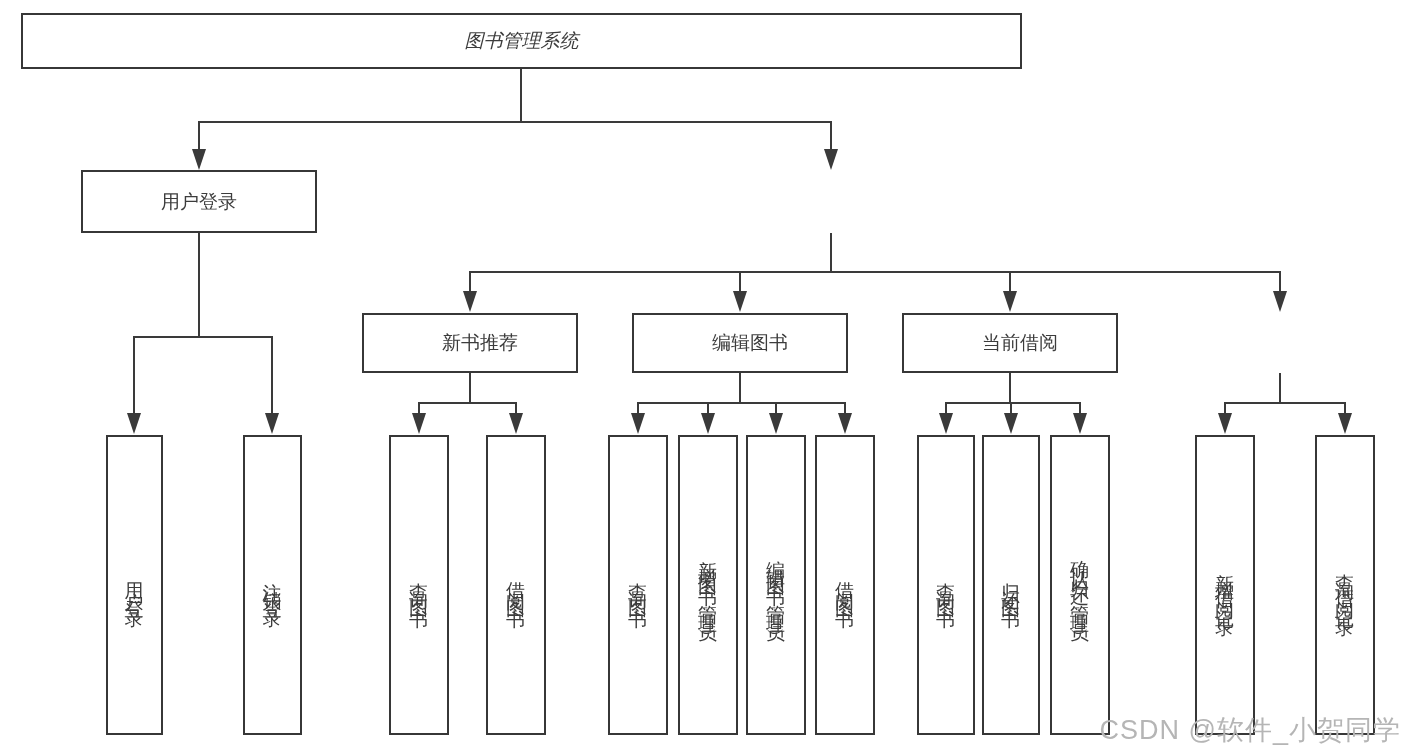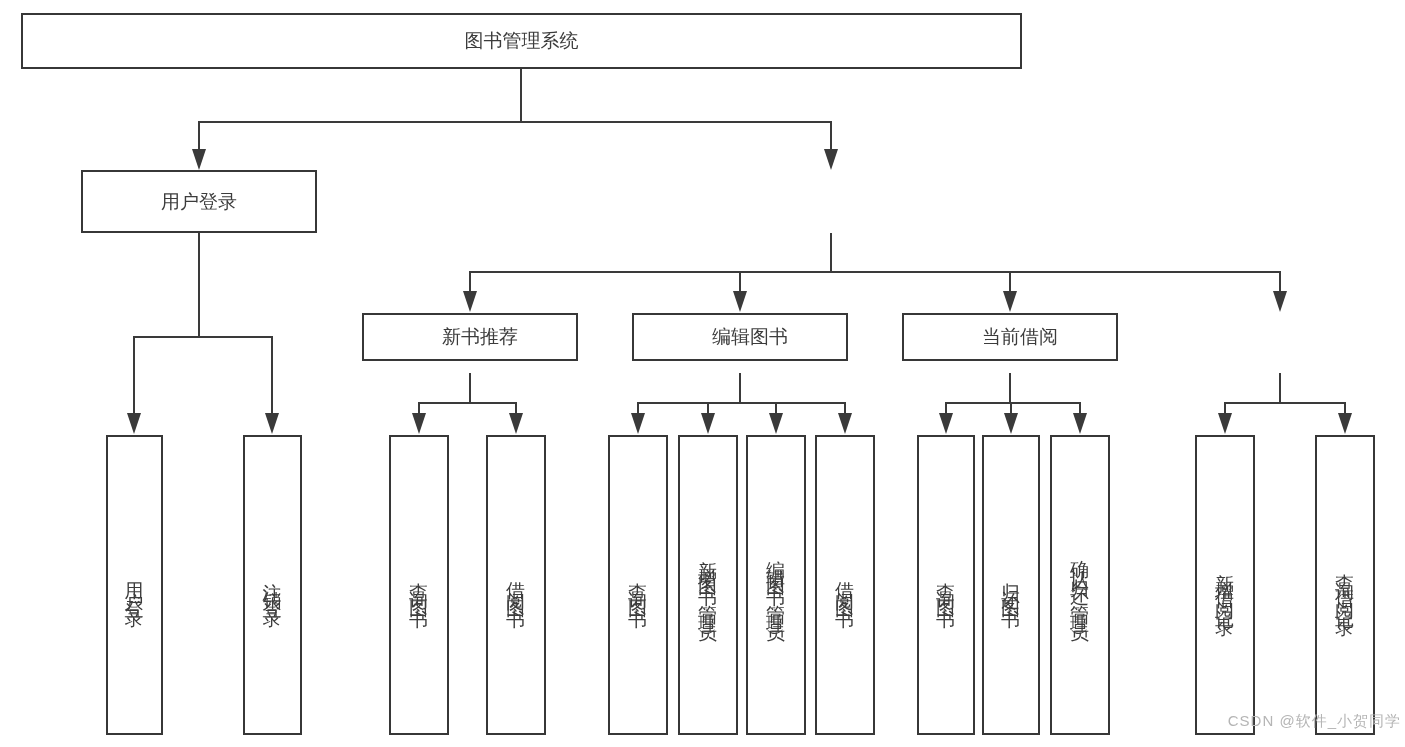--- a/index.html
+++ b/index.html
@@ -21,35 +21,35 @@
     position: absolute;
     box-sizing: border-box;
     background: #ffffff;
     border: 2px solid #373737;
     display: flex;
     align-items: center;
     justify-content: center;
     color: #3c3c3c;
     z-index: 2;
   }
-  .box.root  { left: 21px;  top: 13px;  width: 1001px; height: 56px; font-size: 19px; }
+  .box.root  { left: 21px;  top: 13px;  width: 1001px; height: 56px; font-size: 19px; font-style: italic; }
   .box.lvl2  { top: 170px; width: 236px; height: 63px; font-size: 19px; }
-  .box.lvl3  { top: 313px; width: 216px; height: 48px; font-size: 19px; border-width: 2.5px; padding-left: 20px; }
+  .box.lvl3  { top: 313px; width: 216px; height: 60px; font-size: 19px; border-width: 2.5px; padding-left: 20px; }
   .box.tall  { top: 435px; height: 300px; font-size: 19px; border-width: 2.5px; }
   .box.tall .vtext {
     writing-mode: vertical-rl;
     letter-spacing: 9px;
     line-height: 1;
     white-space: nowrap;
   }
   .watermark {
     position: absolute;
     right: 4px;
     top: 712px;
-    font-size: 15px;
+    font-size: 27px;
     color: #b5b5b5;
     letter-spacing: 1px;
     z-index: 3;
     font-family: "Liberation Sans", sans-serif;
   }
 </style>
 </head>
 <body>
 
 <div class="canvas">

